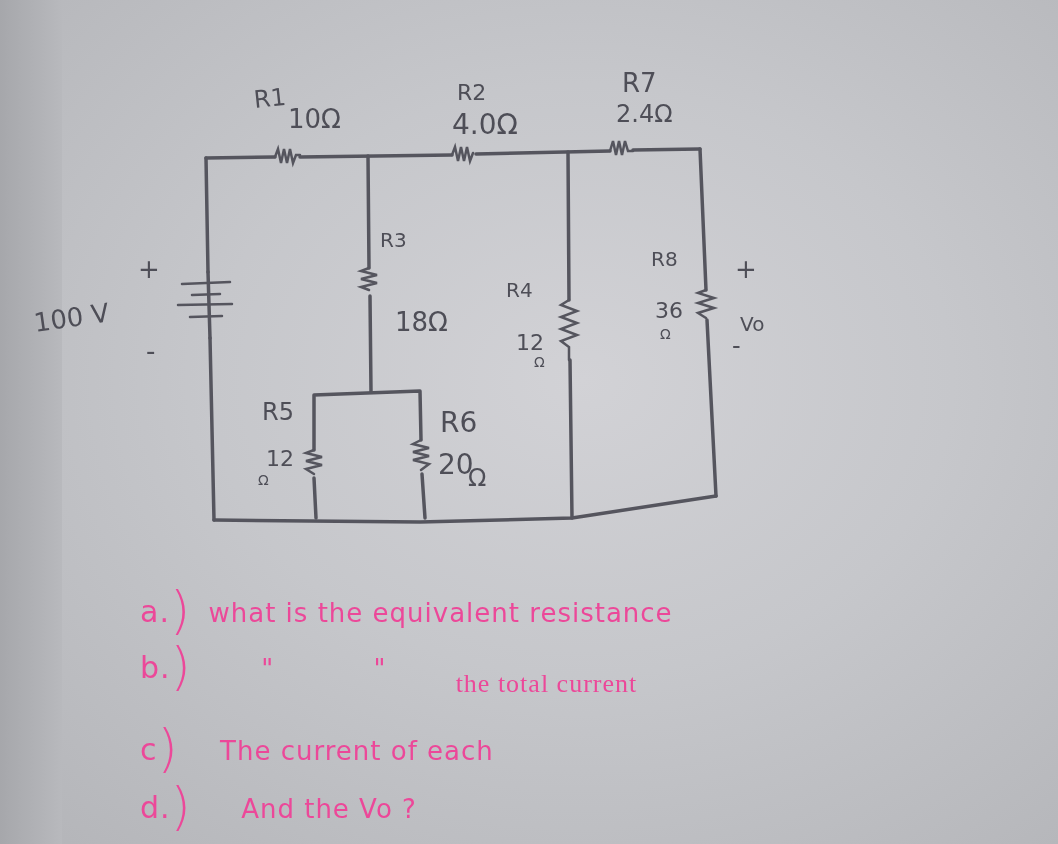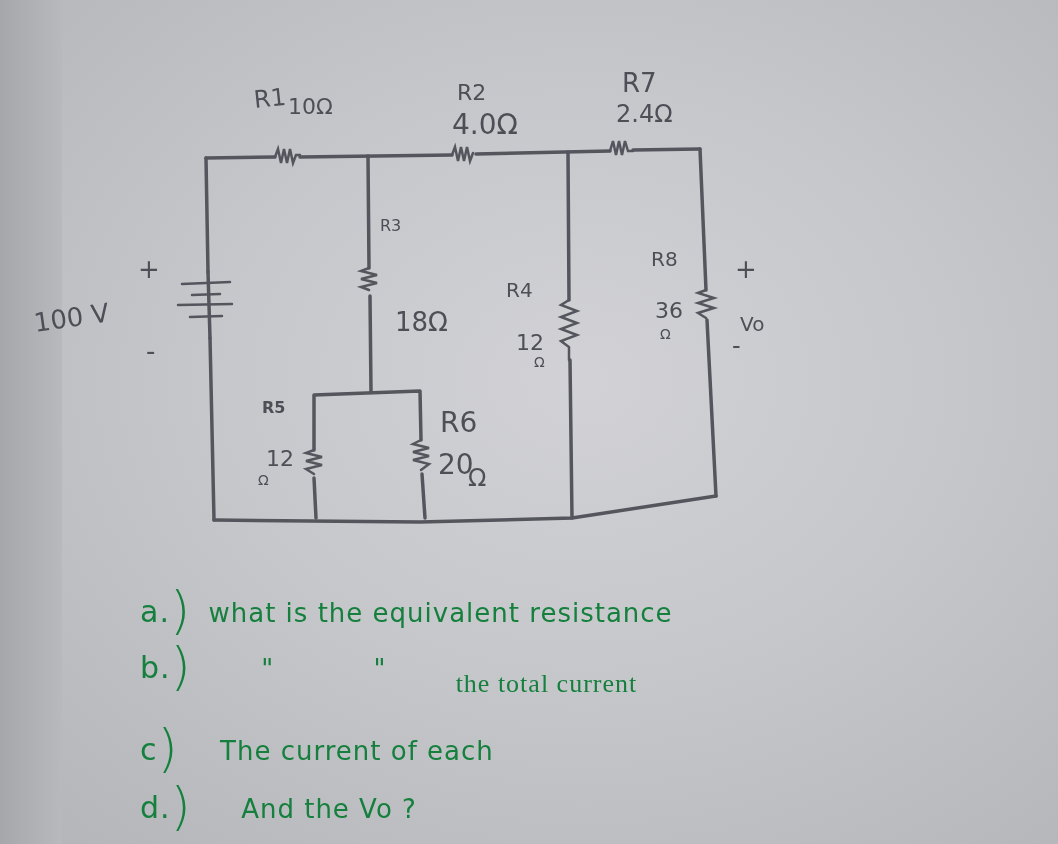--- a/index.html
+++ b/index.html
@@ -14,21 +14,21 @@
     background: linear-gradient(to right, #a6a7ab, #b8b9bd);
   }
   svg.circuit { position: absolute; left: 0; top: 0; }
   .wire { stroke: #55555e; stroke-width: 3.5; fill: none; stroke-linecap: round; stroke-linejoin: round; }
   .thin { stroke: #55555e; stroke-width: 2.5; fill: none; stroke-linecap: round; }
   .lbl {
     position: absolute; font-family: "DejaVu Sans", sans-serif; color: #4e4e57;
     white-space: nowrap; transform-origin: left center;
   }
   .q {
-    position: absolute; font-family: "DejaVu Sans", sans-serif; color: #15803d;
+    position: absolute; font-family: "DejaVu Sans", sans-serif; color: #ec4899;
     font-size: 26px; white-space: nowrap; letter-spacing: 1px;
   }
   .qtag { font-size: 30px; }
   .paren { font-size: 52px; font-weight: 300; vertical-align: -6px; }
 </style>
 </head>
 <body>
 
 <div class="left-shade"></div>
 
@@ -61,40 +61,40 @@
   <path class="wire" d="M568 152 L569 300 M570 360 L572 518"></path>
   <path class="thin" d="M569 300 l-8 5 l16 6 l-16 6 l16 6 l-16 6 l16 6 l-16 6 l8 6 l0 13"></path>
 
   <path class="wire" d="M700 149 L706 290 M707 320 L716 496"></path>
   <path class="thin" d="M706 290 l-8 3 l16 5 l-16 5 l16 5 l-16 5 l8 5"></path>
 
   <path class="wire" d="M214 520 L420 522 L572 518 L716 496"></path>
 </svg>
 
 <div class="lbl" style="left:254px;top:86px;font-size:24px;transform:rotate(-6deg);">R1</div>
-<div class="lbl" style="left:288px;top:94px;font-size:22px;">10Ω</div>
+<div class="lbl" style="left:288px;top:104px;font-size:26px;">10Ω</div>
 
 <div class="lbl" style="left:457px;top:80px;font-size:22px;">R2</div>
 <div class="lbl" style="left:452px;top:108px;font-size:28px;">4.0Ω</div>
 
 <div class="lbl" style="left:622px;top:56px;font-size:26px;margin-top:12px;">R7</div>
 <div class="lbl" style="left:616px;top:100px;font-size:24px;">2.4Ω</div>
 
-<div class="lbl" style="left:380px;top:216px;font-size:16px;">R3</div>
+<div class="lbl" style="left:380px;top:228px;font-size:20px;">R3</div>
 <div class="lbl" style="left:395px;top:272px;font-size:26px;margin-top:35px;">18Ω</div>
 
 <div class="lbl" style="left:506px;top:278px;font-size:20px;">R4</div>
 <div class="lbl" style="left:516px;top:330px;font-size:22px;">12</div>
 <div class="lbl" style="left:534px;top:354px;font-size:14px;">Ω</div>
 
 <div class="lbl" style="left:651px;top:247px;font-size:20px;">R8</div>
 <div class="lbl" style="left:655px;top:298px;font-size:22px;">36</div>
 <div class="lbl" style="left:660px;top:326px;font-size:14px;">Ω</div>
 
-<div class="lbl" style="left:262px;top:398px;font-size:16px;font-weight:bold;">R5</div>
+<div class="lbl" style="left:262px;top:398px;font-size:24px;">R5</div>
 <div class="lbl" style="left:266px;top:446px;font-size:22px;">12</div>
 <div class="lbl" style="left:258px;top:472px;font-size:14px;">Ω</div>
 
 <div class="lbl" style="left:440px;top:406px;font-size:28px;">R6</div>
 <div class="lbl" style="left:438px;top:448px;font-size:28px;">20</div>
 <div class="lbl" style="left:468px;top:464px;font-size:24px;">Ω</div>
 
 <div class="lbl" style="left:34px;top:308px;font-size:26px;transform:rotate(-8deg);">100 V</div>
 <div class="lbl" style="left:138px;top:254px;font-size:26px;">+</div>
 <div class="lbl" style="left:146px;top:336px;font-size:26px;">-</div>

